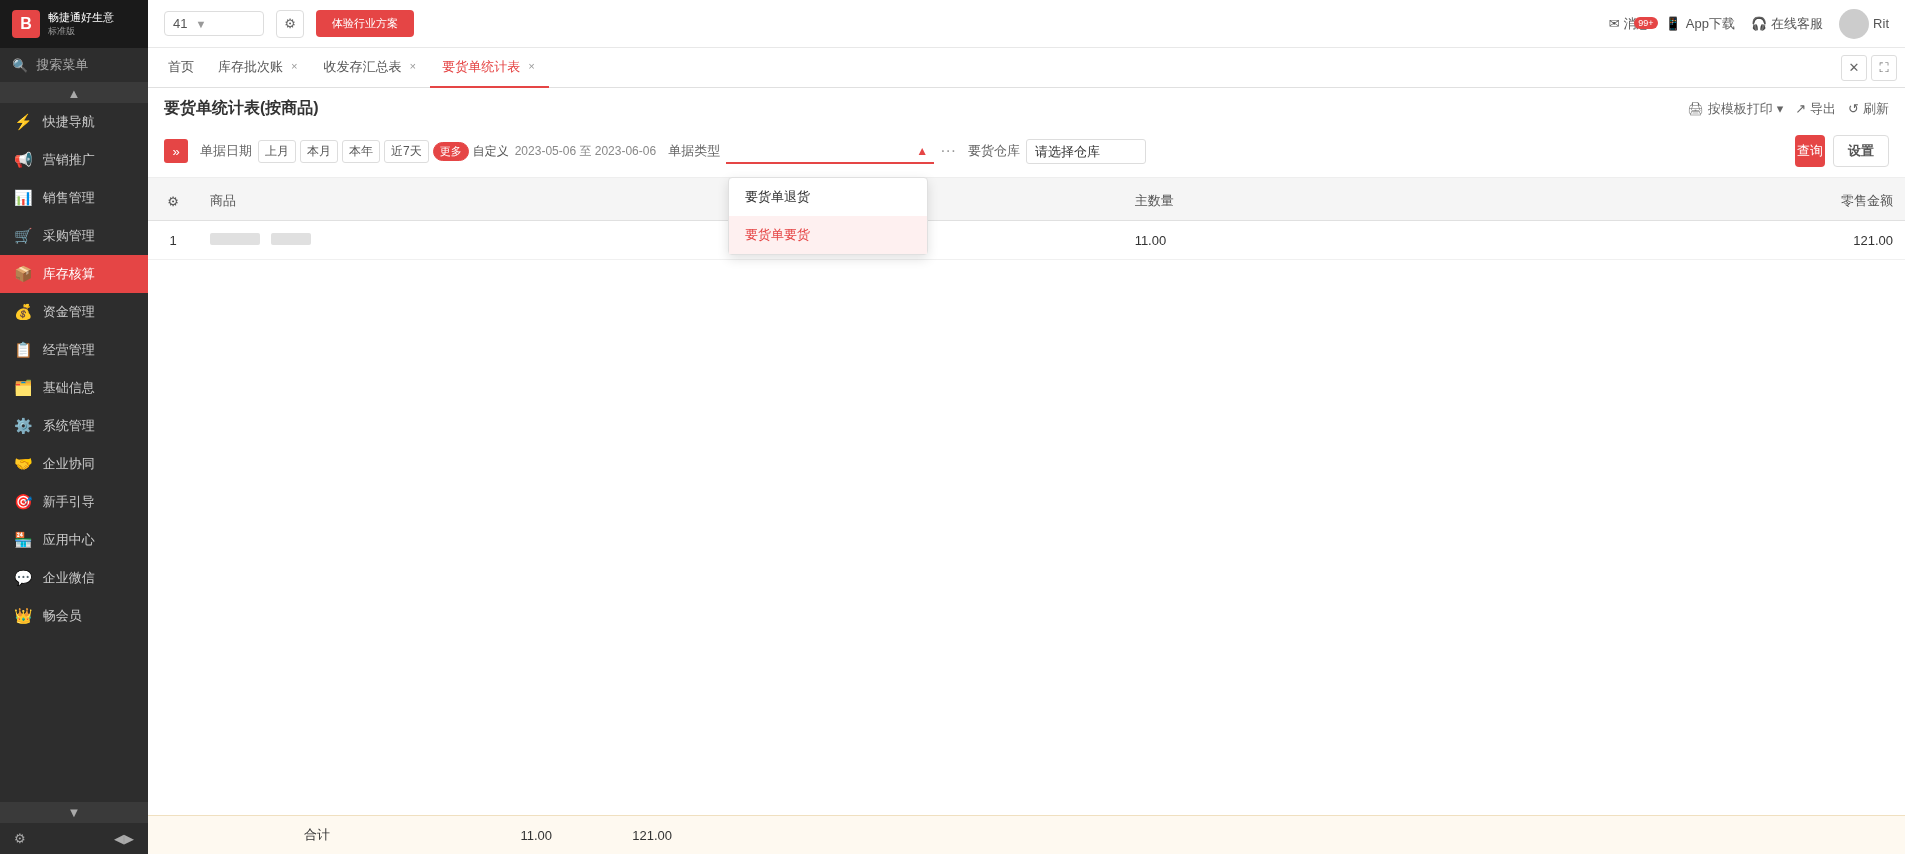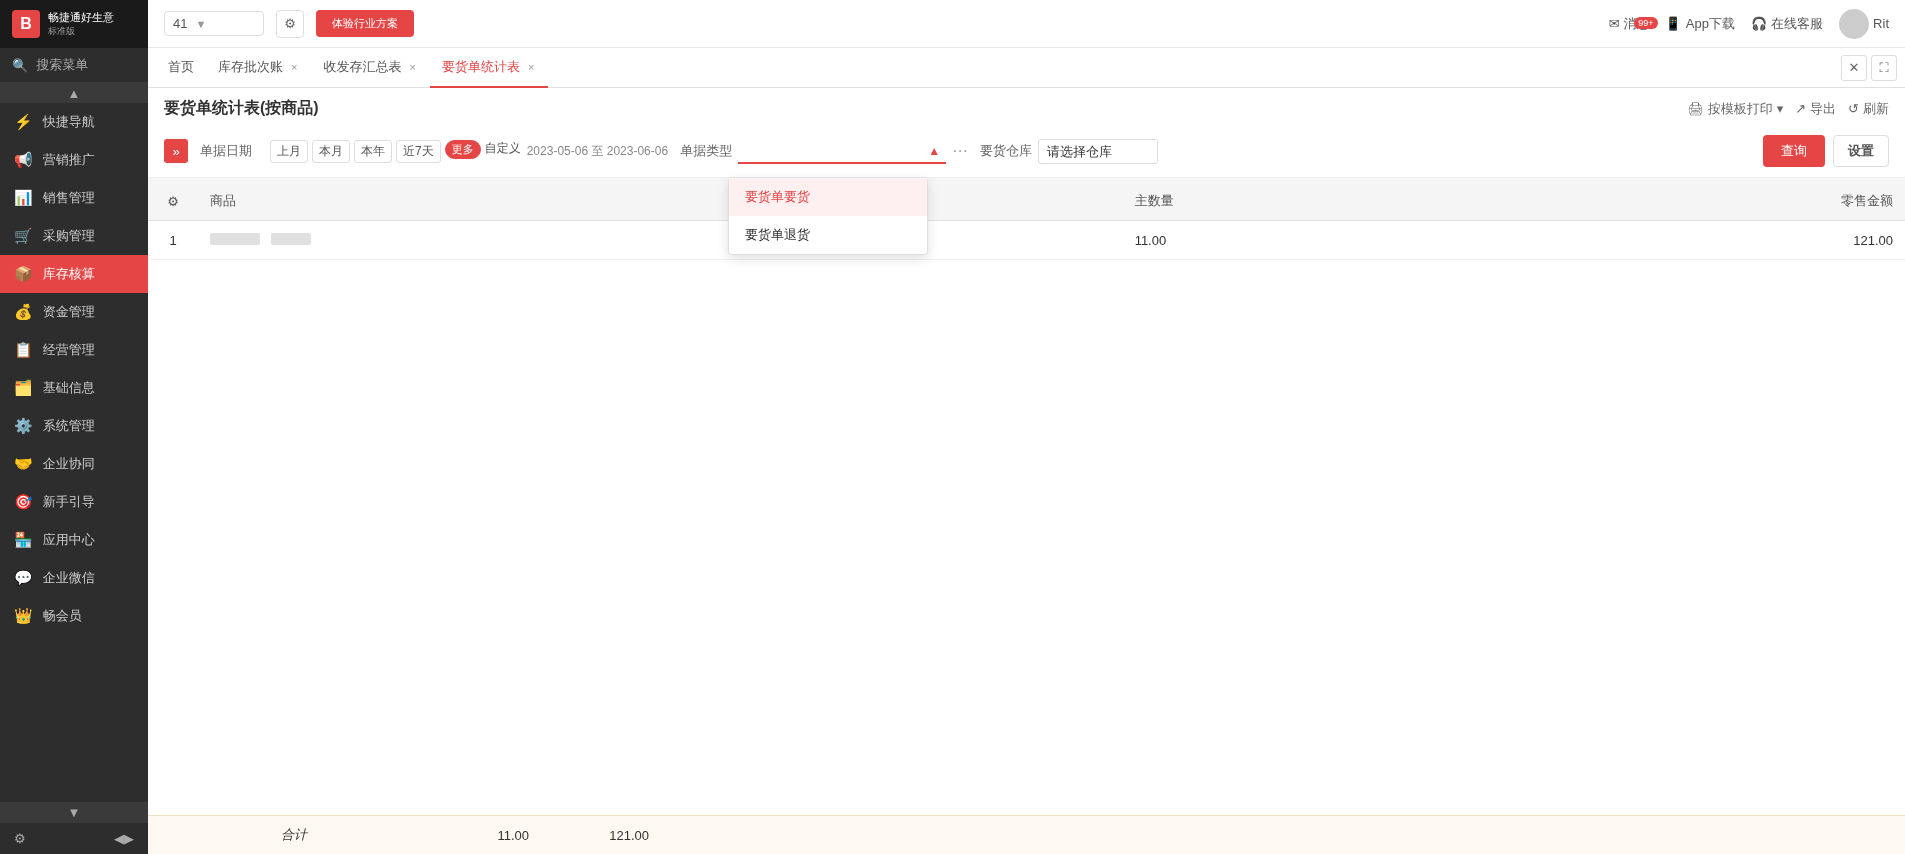--- a/index.html
+++ b/index.html
@@ -185,20 +185,21 @@
       padding: 0 12px;
       height: 40px;
       display: flex;
       align-items: center;
       font-size: 13px;
       color: #555;
       cursor: pointer;
       border-bottom: 2px solid transparent;
       gap: 6px;
       white-space: nowrap;
+      font-family: Liberation Mono, monospace;
     }
     .tab-item.active { color: #e54545; border-bottom: 2px solid #e54545; background: #fff; }
     .tab-close {
       font-size: 11px;
       color: #999;
       cursor: pointer;
       padding: 0 2px;
     }
     .tab-bar-actions {
       margin-left: auto;
@@ -282,23 +283,22 @@
       align-items: center;
       gap: 6px;
     }
     .filter-label {
       color: #666;
       font-size: 13px;
       white-space: nowrap;
     }
     .date-shortcuts {
       display: flex;
-      align-items: flex-start;
+      align-items: center;
       gap: 4px;
-      margin-left: 12px;
     }
     .date-btn {
       padding: 2px 6px;
       border: 1px solid #ddd;
       border-radius: 3px;
       font-size: 12px;
       color: #555;
       cursor: pointer;
       background: #fff;
     }
@@ -365,21 +365,21 @@
     .filter-actions {
       margin-left: auto;
       display: flex;
       gap: 8px;
     }
     .btn-query {
       background: #e54545;
       color: #fff;
       border: none;
       border-radius: 4px;
-      padding: 6px 18px;
+      padding: 6px 2px;
       font-size: 13px;
       cursor: pointer;
     }
     .btn-settings {
       background: #fff;
       color: #555;
       border: 1px solid #ddd;
       border-radius: 4px;
       padding: 6px 14px;
       font-size: 13px;
@@ -457,21 +457,21 @@
       background: #fef9f0;
       border-top: 1px solid #f0e0c0;
       display: flex;
       align-items: center;
       padding: 10px 12px;
       font-size: 13px;
       color: #333;
       flex-shrink: 0;
     }
     .footer-label { min-width: 50px; text-align: center; color: #555; }
-    .footer-total-label { margin-left: 71px; min-width: 160px; font-style: italic; }
+    .footer-total-label { margin-left: 94px; min-width: 160px; }
     .footer-total-qty { min-width: 100px; text-align: right; padding-right: 12px; }
     .footer-total-amount { min-width: 120px; text-align: right; padding-right: 12px; }
   </style>
 </head>
 <body>
 
 <div class="sidebar">
   <div class="sidebar-logo">
     <div class="logo-icon">B</div>
     <div>
@@ -655,22 +655,22 @@
         <select class="warehouse-select">
           <option value="">请选择仓库</option>
         </select>
       </div>
       <div class="filter-actions">
         <button class="btn-query">查询</button>
         <button class="btn-settings">设置</button>
       </div>
 
       <div class="dropdown-menu">
+        <div class="dropdown-item">要货单退货</div>
         <div class="dropdown-item selected">要货单要货</div>
-        <div class="dropdown-item">要货单退货</div>
       </div>
     </div>
 
     <div class="table-area">
       <table>
         <thead>
           <tr>
             <th class="col-seq">
               <span>⚙</span>
             </th>

